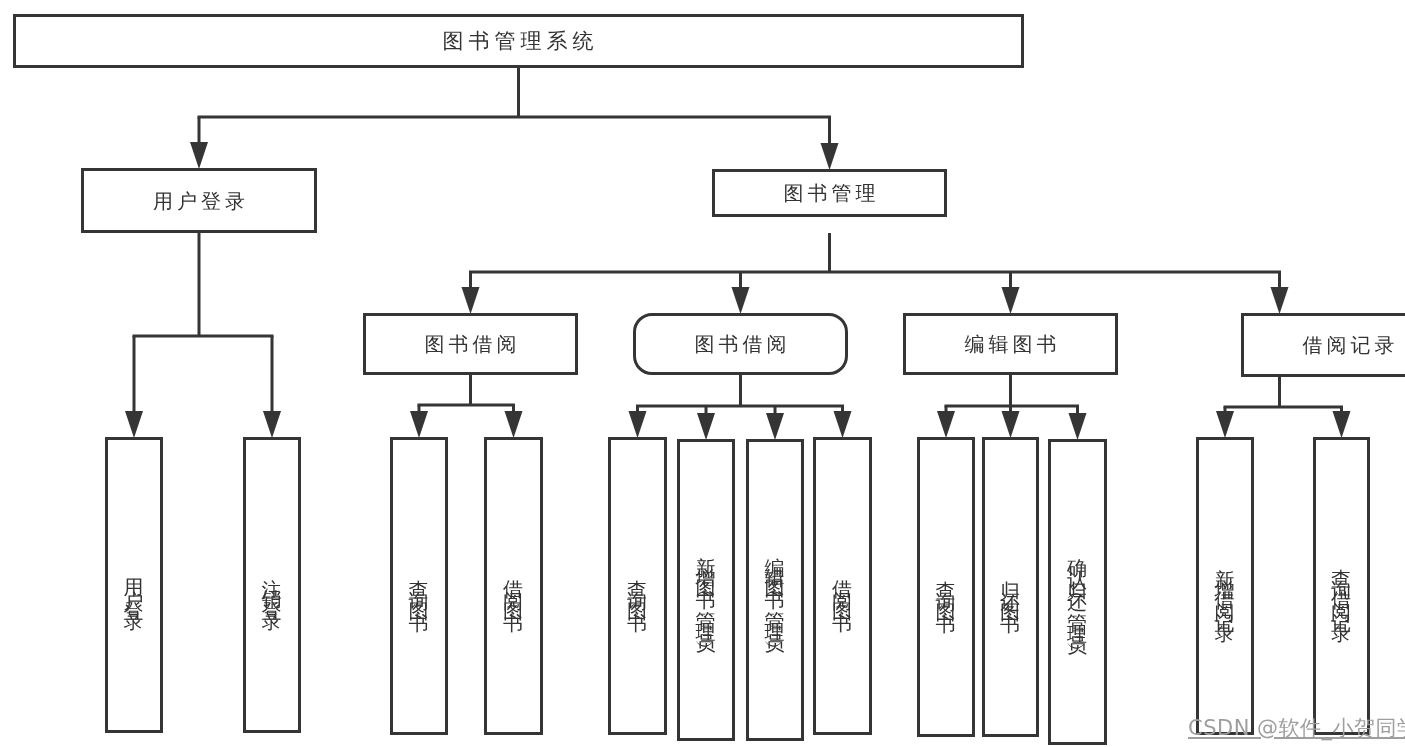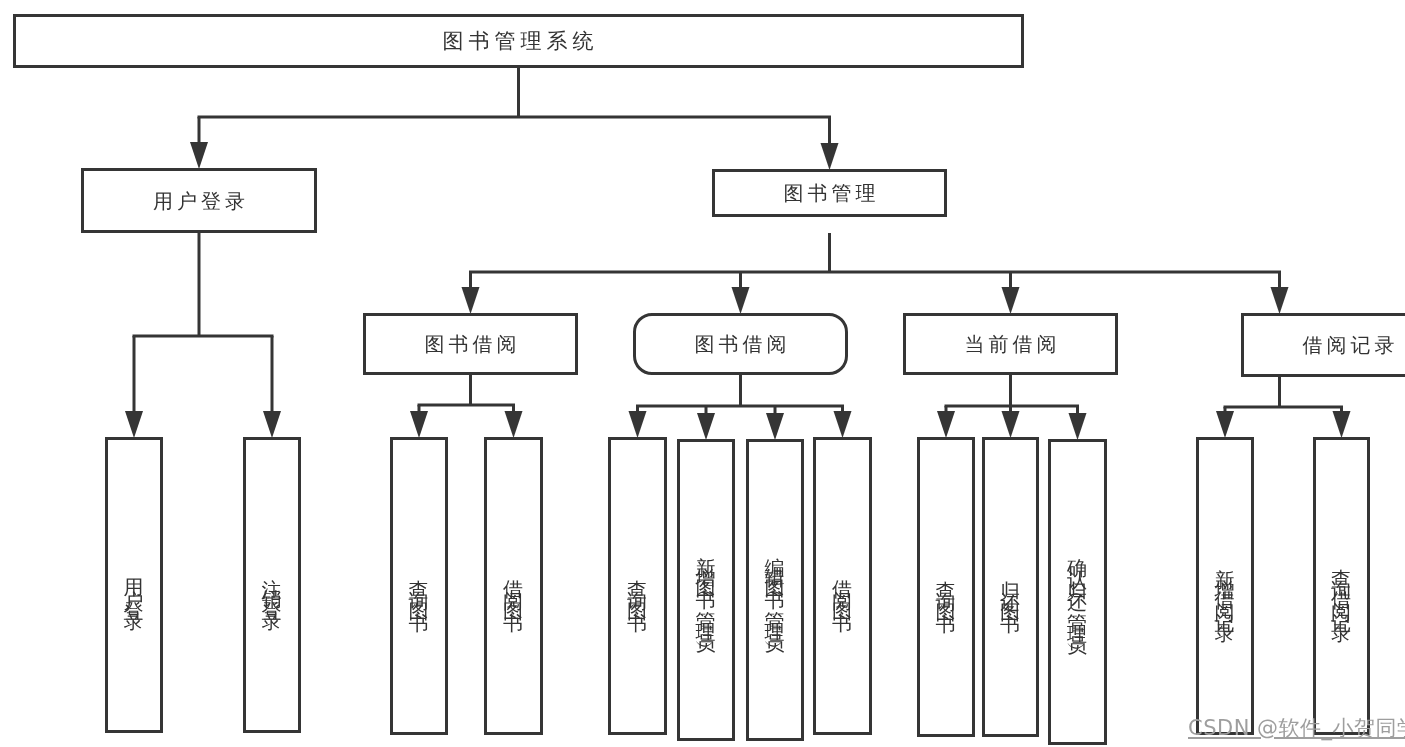--- a/index.html
+++ b/index.html
@@ -121,21 +121,21 @@
       <polygon points="1332.5,411 1350.5,411 1341.5,438" fill="#353535"></polygon>
     </svg>
   <div id="nodes">
       <div class="node h title" style="left: 13px; top: 14px; width: 1011px; height: 54px;">图书管理系统</div>
       <div class="node h" style="left: 81px; top: 168px; width: 236px; height: 65px;">用户登录</div>
       <div class="node h" style="left: 712px; top: 169px; width: 235px; height: 48px;">图书管理</div>
       <div class="node v" style="left: 105px; top: 437px; width: 58px; height: 296px;">用户登录</div>
       <div class="node v" style="left: 243px; top: 437px; width: 58px; height: 296px;">注销登录</div>
       <div class="node h" style="left: 363px; top: 313px; width: 215px; height: 62px;">图书借阅</div>
       <div class="node h" style="left: 633px; top: 313px; width: 215px; height: 62px; border-radius: 19px;">图书借阅</div>
-      <div class="node h" style="left: 903px; top: 313px; width: 215px; height: 62px;">当前借阅</div>
+      <div class="node h" style="left: 903px; top: 313px; width: 215px; height: 62px;">编辑图书</div>
       <div class="node h" style="left: 1241px; top: 313px; width: 215px; height: 64px;">借阅记录</div>
       <div class="node v" style="left: 390px; top: 437px; width: 58px; height: 298px;">查询图书</div>
       <div class="node v" style="left: 484px; top: 437px; width: 59px; height: 298px;">借阅图书</div>
       <div class="node v" style="left: 608px; top: 437px; width: 59px; height: 298px;">查询图书</div>
       <div class="node v" style="left: 677px; top: 439px; width: 58px; height: 302px;">新增图书（管理员）</div>
       <div class="node v" style="left: 746px; top: 439px; width: 58px; height: 302px;">编辑图书（管理员）</div>
       <div class="node v" style="left: 813px; top: 437px; width: 59px; height: 298px;">借阅图书</div>
       <div class="node v" style="left: 917px; top: 437px; width: 58px; height: 300px;">查询图书</div>
       <div class="node v" style="left: 982px; top: 437px; width: 57px; height: 300px;">归还图书</div>
       <div class="node v" style="left: 1048px; top: 439px; width: 59px; height: 306px;">确认归还（管理员）</div>

